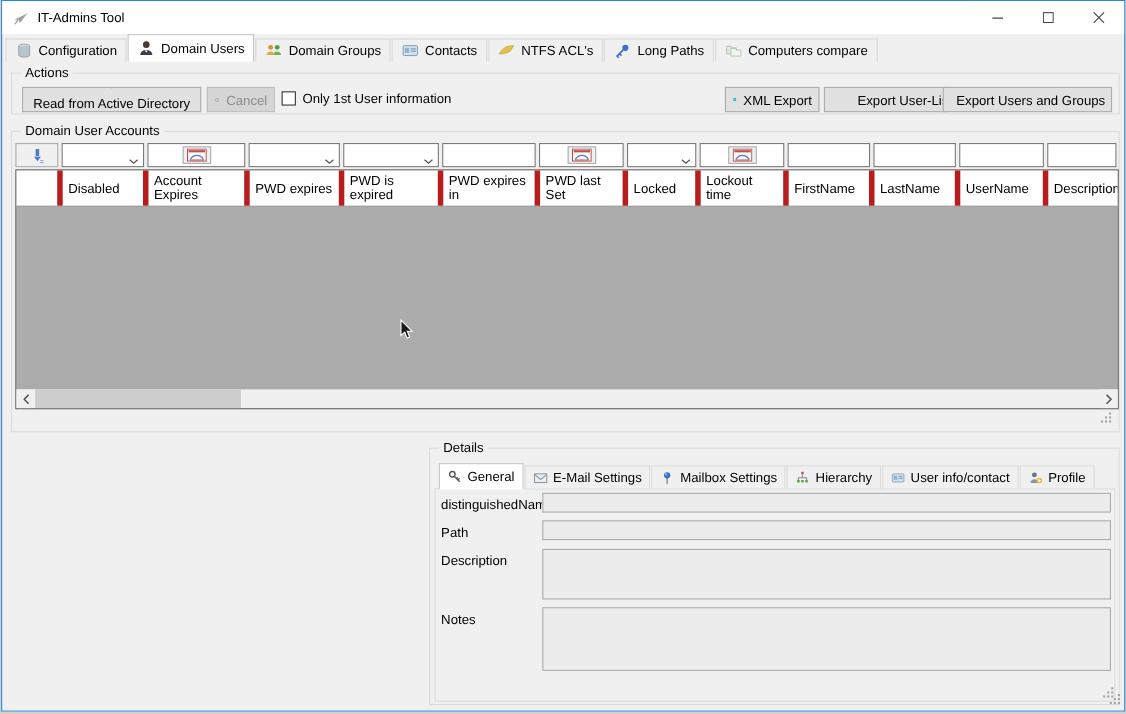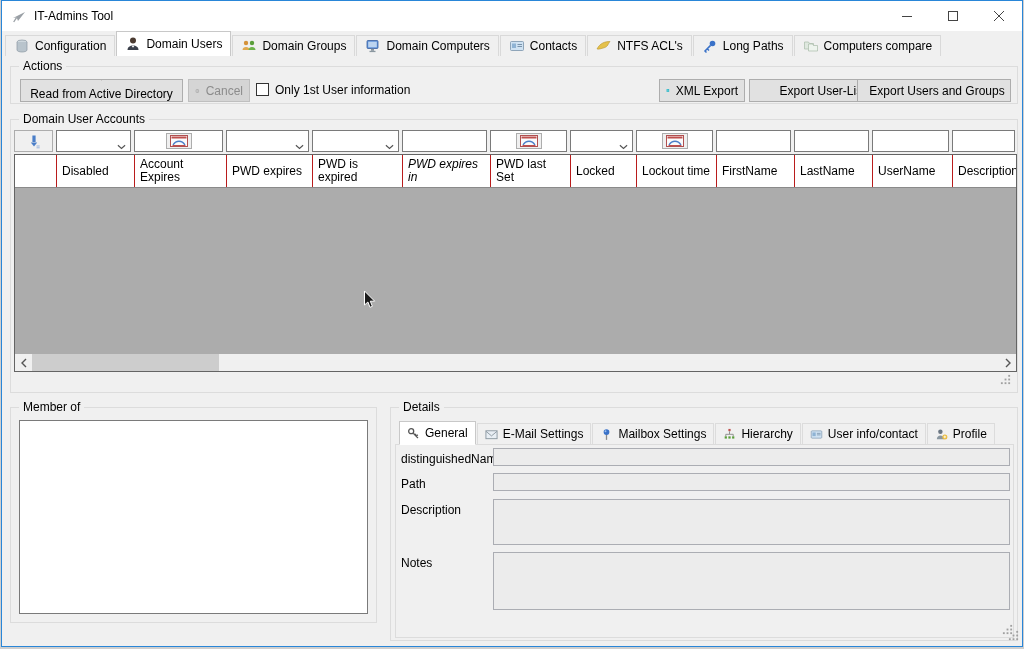--- a/index.html
+++ b/index.html
@@ -34,22 +34,22 @@
   
   .filter-row{position:absolute;left:3px;top:10px;display:flex;height:22px;}
   .fcell{height:22px;background:#fff;border:1px solid #7a7a7a;margin-right:3px;position:relative;display:flex;align-items:center;}
   .fcell.btnlike{background:#f0f0f0;border-color:#adadad;justify-content:center;}
   .fcell .chev{position:absolute;right:4px;top:8px;}
   .fcell .mini-btn{margin:0 auto;width:26px;height:16px;background:#f0f0f0;border:1px solid #adadad;display:flex;align-items:center;justify-content:center;}
   .f0{width:39px;} .f1{width:75px;} .f2{width:89px;} .f3{width:83px;} .f4{width:87px;} .f5{width:85px;}
   .f6{width:77px;} .f7{width:63px;} .f8{width:77px;} .f9{width:75px;} .f10{width:75px;} .f11{width:77px;} .f12{width:63px;}
   .grid{position:absolute;left:3px;top:34px;width:1003px;height:218px;border:1px solid #646464;background:#acacac;}
   .header-row{display:flex;height:33px;background:#fff;border-bottom:1px solid #8a8a8a;}
-  .hc{display:flex;align-items:center;padding:0 5px;border-right:1px solid #b91c1c;font-size:12px;line-height:13px;overflow:hidden;}
-  .c0{width:42px;} .c1{width:78px;} .c2{width:92px;} .c3{width:86px;} .c4{width:90px;} .c5{width:88px;font-style:italic;}
+  .hc{display:flex;align-items:center;padding:0 5px;border-right:5px solid #b91c1c;font-size:12px;line-height:13px;overflow:hidden;}
+  .c0{width:42px;} .c1{width:78px;} .c2{width:92px;} .c3{width:86px;} .c4{width:90px;} .c5{width:88px;}
   .c6{width:80px;} .c7{width:66px;} .c8{width:80px;} .c9{width:78px;} .c10{width:78px;} .c11{width:80px;} .c12{flex:1;border-right:none;}
   .grid-body{height:166px;background:#acacac;}
   .hscroll{display:flex;height:17px;background:#f0f0f0;align-items:center;}
   .scroll-btn{width:17px;height:17px;display:flex;align-items:center;justify-content:center;background:#f0f0f0;}
   .scroll-track{flex:1;height:17px;position:relative;}
   .scroll-thumb{position:absolute;left:0;top:0;width:187px;height:17px;background:#cdcdcd;}
   .grip{position:absolute;}
   
   .listbox{position:absolute;left:8px;top:12px;right:8px;bottom:8px;background:#fff;border:1px solid #7a7a7a;}
   
@@ -113,29 +113,20 @@
       <span>Domain Users</span>
     </div>
     <div class="tab">
       <svg width="16" height="16" viewBox="0 0 16 16">
           <circle cx="5" cy="5" r="2.2" fill="#d4923a"></circle>
           <path d="M1.5 12c0-2 1.6-3.1 3.5-3.1S8.5 10 8.5 12z" fill="#e0a84e"></path>
           <circle cx="11" cy="5" r="2.2" fill="#5a9e3a"></circle>
           <path d="M7.5 12c0-2 1.6-3.1 3.5-3.1s3.5 1.1 3.5 3.1z" fill="#6cb34a"></path>
         </svg>
       <span>Domain Groups</span>
-    </div>
-    <div class="tab">
-      <svg width="16" height="16" viewBox="0 0 16 16">
-          <rect x="2" y="2.5" width="11" height="8" rx="1" fill="#5a8fd8" stroke="#3a5f9e" stroke-width="0.8"></rect>
-          <rect x="3.2" y="3.7" width="8.6" height="5.6" fill="#bcd4f0"></rect>
-          <rect x="6" y="10.8" width="3" height="2" fill="#8a97a0"></rect>
-          <rect x="4.5" y="12.8" width="6" height="1.3" fill="#8a97a0"></rect>
-        </svg>
-      <span>Domain Computers</span>
     </div>
     <div class="tab">
       <svg width="16" height="16" viewBox="0 0 16 16">
           <rect x="1.5" y="3.5" width="13" height="9" rx="1" fill="#cfe2f2" stroke="#7a93ab" stroke-width="0.8"></rect>
           <rect x="3" y="5.5" width="4" height="4.5" fill="#8fb3d4"></rect>
           <rect x="8.5" y="6" width="4.5" height="1" fill="#7a93ab"></rect>
           <rect x="8.5" y="8" width="4.5" height="1" fill="#7a93ab"></rect>
         </svg>
       <span>Contacts</span>
     </div>
@@ -312,24 +303,20 @@
             <rect x="9" y="5" width="2" height="2"></rect>
             <rect x="5" y="9" width="2" height="2"></rect>
             <rect x="9" y="1" width="2" height="2"></rect>
             <rect x="5" y="5" width="2" height="2"></rect>
             <rect x="1" y="9" width="2" height="2"></rect>
           </g>
         </svg>
     </span>
   </div>
 
-  <div class="groupbox" style="left:8px;top:406px;width:367px;height:216px;">
-    <span class="gb-label">Member of</span>
-    <div class="listbox"></div>
-  </div>
 
   <div class="groupbox" style="left:388px;top:406px;width:628px;height:234px;">
     <span class="gb-label">Details</span>
 
     <div class="dtabs">
       <div class="dtab selected">
         <svg width="13" height="13" viewBox="0 0 14 14">
             <circle cx="4.5" cy="4.5" r="2.7" fill="none" stroke="#555" stroke-width="1.4"></circle>
             <path d="M6.8 6.8l5 5M10 10l1.6-1.6M8.6 8.6l1.2-1.2" stroke="#555" stroke-width="1.4" fill="none"></path>
           </svg>

